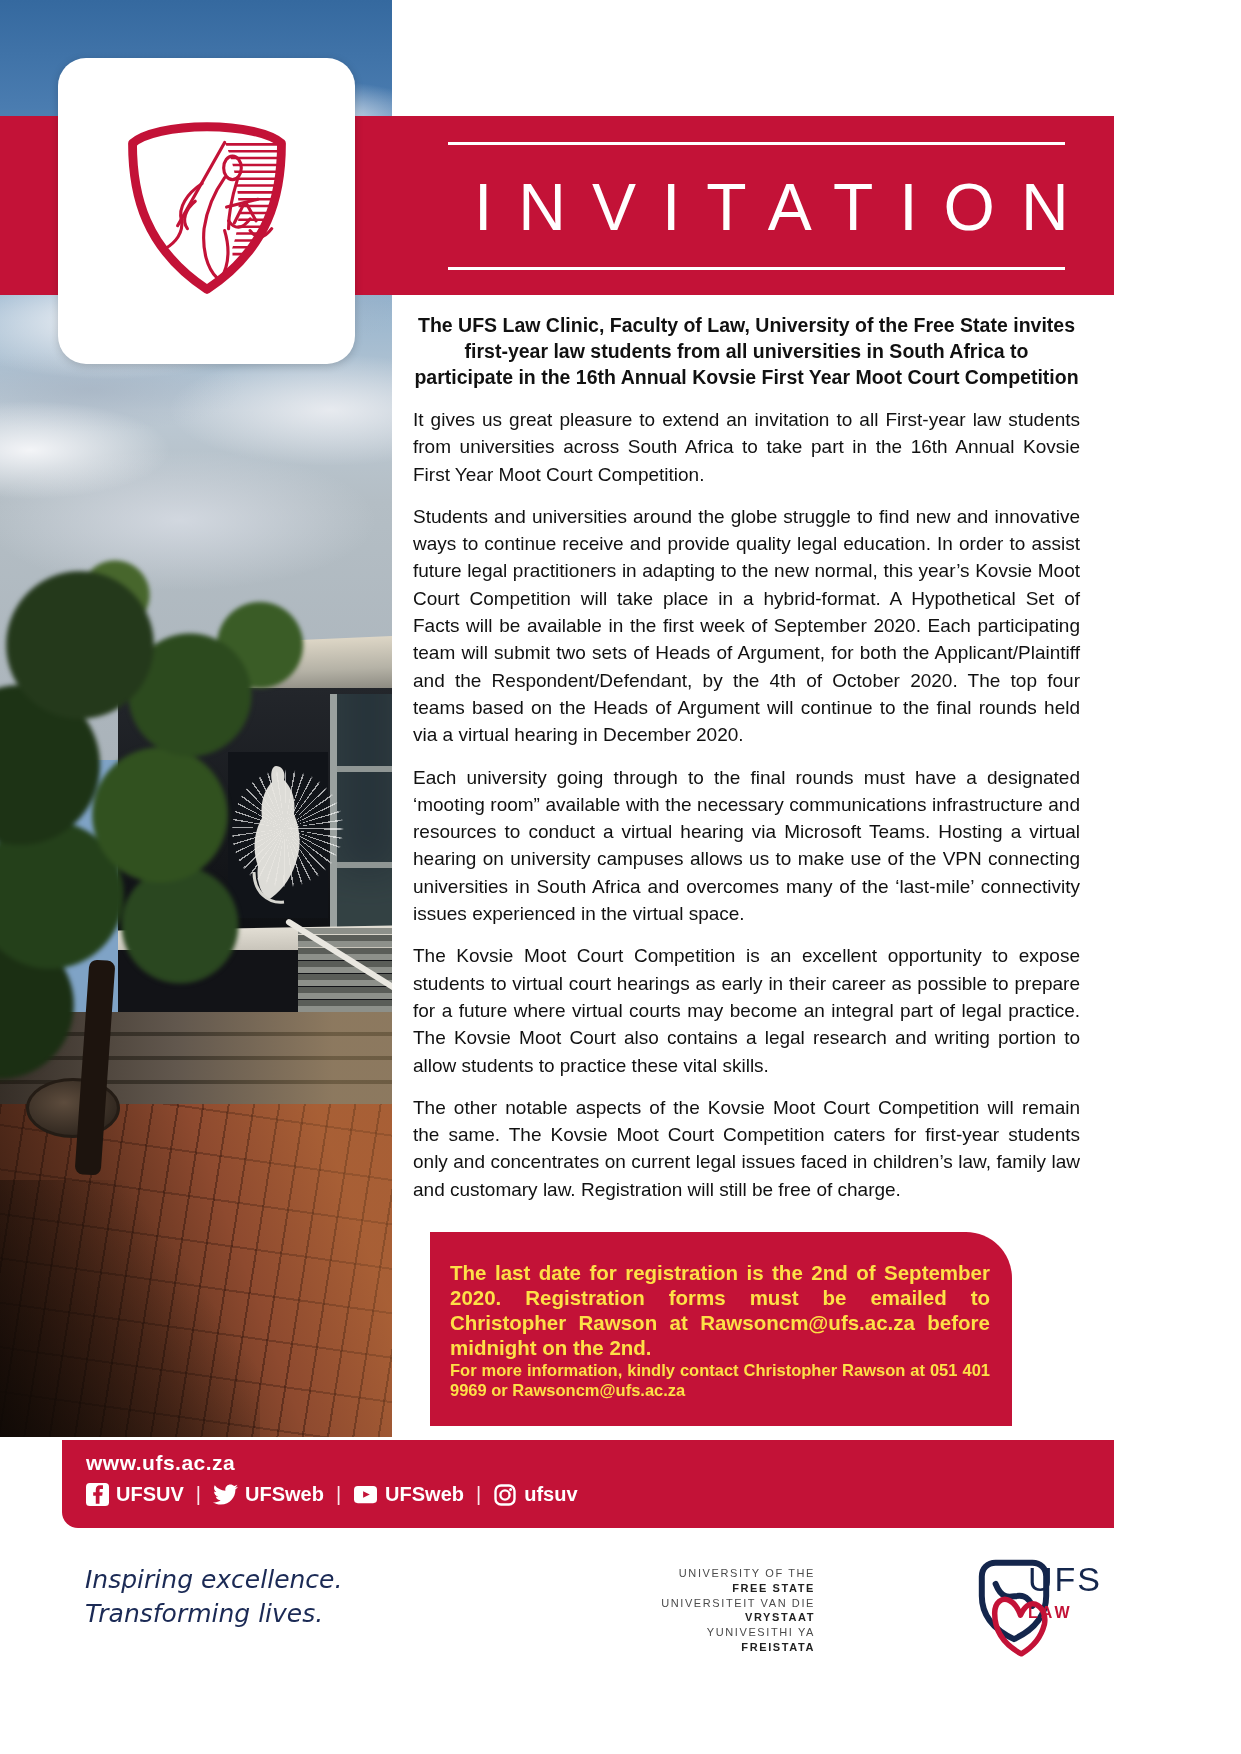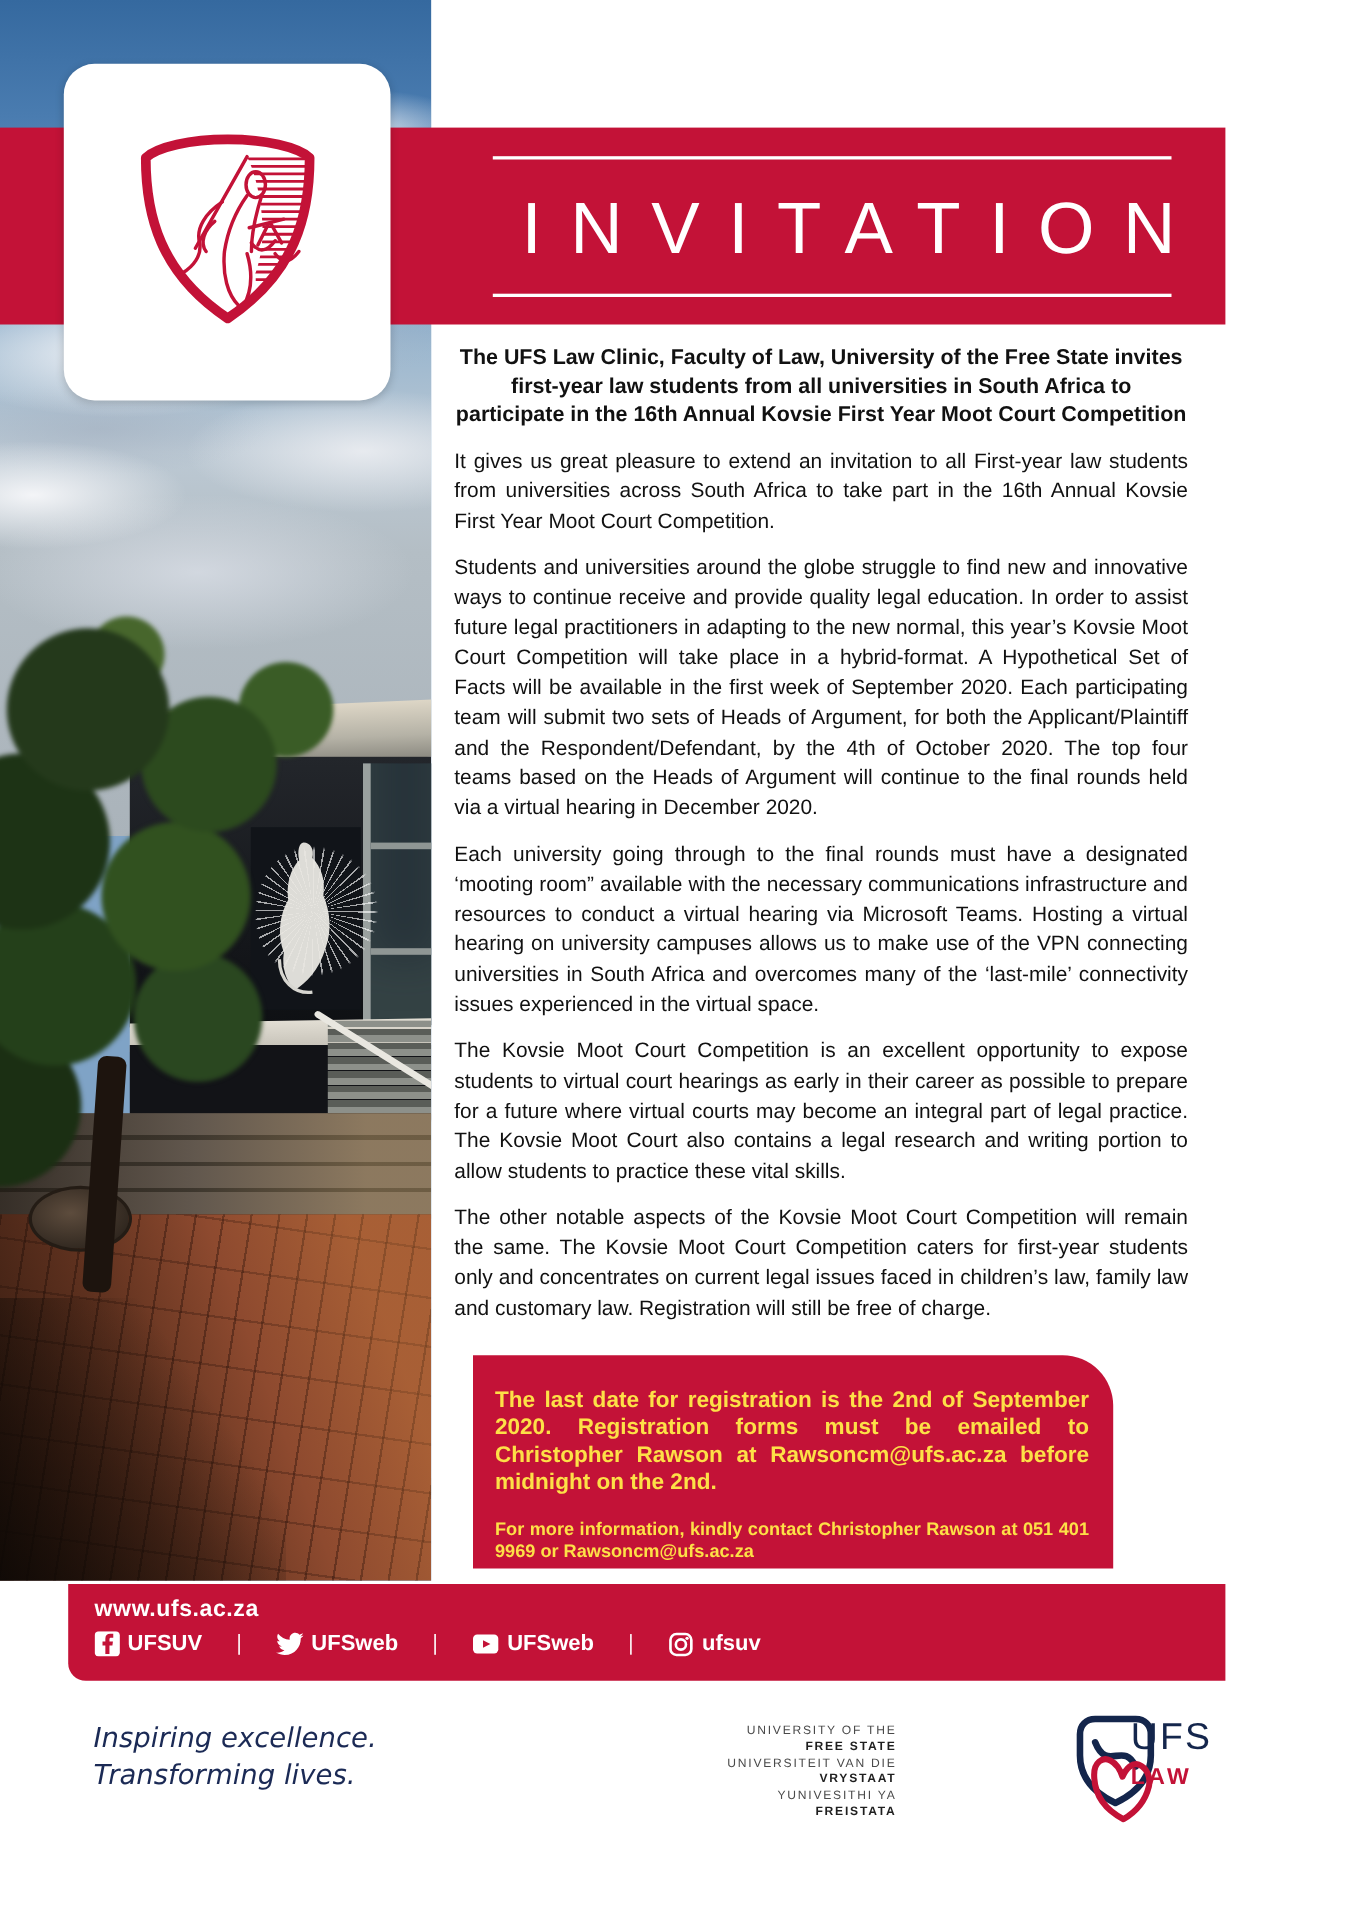--- a/index.html
+++ b/index.html
@@ -82,41 +82,41 @@
 
   
   .content{position:absolute;left:413px;top:312px;width:667px;z-index:2;color:#111;}
   .content h1{margin:0 0 16px 0;font-size:19.5px;line-height:26px;text-align:center;font-weight:700;}
   .content p{margin:0 0 15px 0;font-size:19px;line-height:27.3px;text-align:justify;}
 
   
   .info-box{position:absolute;left:430px;top:1232px;width:582px;height:194px;background:#c31237;
         border-top-right-radius:46px;z-index:2;color:#fde047;box-sizing:border-box;padding:28px 22px 0 20px;}
   .info-box .main{margin:0;font-size:20.5px;line-height:25px;font-weight:700;text-align:justify;}
-  .info-box .secondary{margin:20px 0 0 0;font-size:16.5px;line-height:20px;font-weight:700;text-align:justify;}
+  .info-box .secondary{margin:0 0 0 0;font-size:16.5px;line-height:20px;font-weight:700;text-align:justify;}
 
   
   .bottom-banner{position:absolute;left:62px;top:1440px;width:1117px;height:88px;background:#c31237;
         border-radius:0 0 16px 16px;z-index:2;color:#fff;box-sizing:border-box;padding:11px 0 16px 24px;}
   .website{font-size:21px;font-weight:700;letter-spacing:.5px;}
-  .social-row{display:flex;align-items:center;margin-top:7px;gap:19px;}
+  .social-row{display:flex;align-items:center;margin-top:7px;}
   .social-item{display:flex;align-items:center;gap:7px;font-size:20px;font-weight:700;}
   .social-item svg{display:block;}
   .pipe{margin:0 12px;font-weight:300;opacity:.9;font-size:20px;}
 
   
   .slogan{position:absolute;left:85px;top:1563px;color:#1b2a55;font-family:"DejaVu Sans",sans-serif;
         font-style:italic;font-size:25px;line-height:34px;z-index:2;}
   .wordmark{position:absolute;right:299px;top:1566px;text-align:right;font-size:11px;line-height:14.8px;
         letter-spacing:1.6px;color:#4a4a4a;z-index:2;}
   .wordmark .b{font-weight:700;color:#1f1f1f;}
   .ufs-shield{position:absolute;left:968px;top:1554px;z-index:2;}
   .ufs-brand{position:absolute;left:1028px;top:1560px;z-index:2;}
   .ufs-brand .ufs{font-size:34px;color:#14264c;letter-spacing:2px;font-weight:400;}
-  .ufs-brand .law{font-size:21px;color:#c31237;letter-spacing:3px;font-weight:700;margin-top:5px;}
+  .ufs-brand .law{font-size:16px;color:#c31237;letter-spacing:3px;font-weight:700;margin-top:5px;}
 </style>
 </head>
 <body>
 
 <div class="page">
 
   <div class="photo">
     <div class="sky"></div>
     <div class="clouds"></div>
     <div class="roof"></div>

